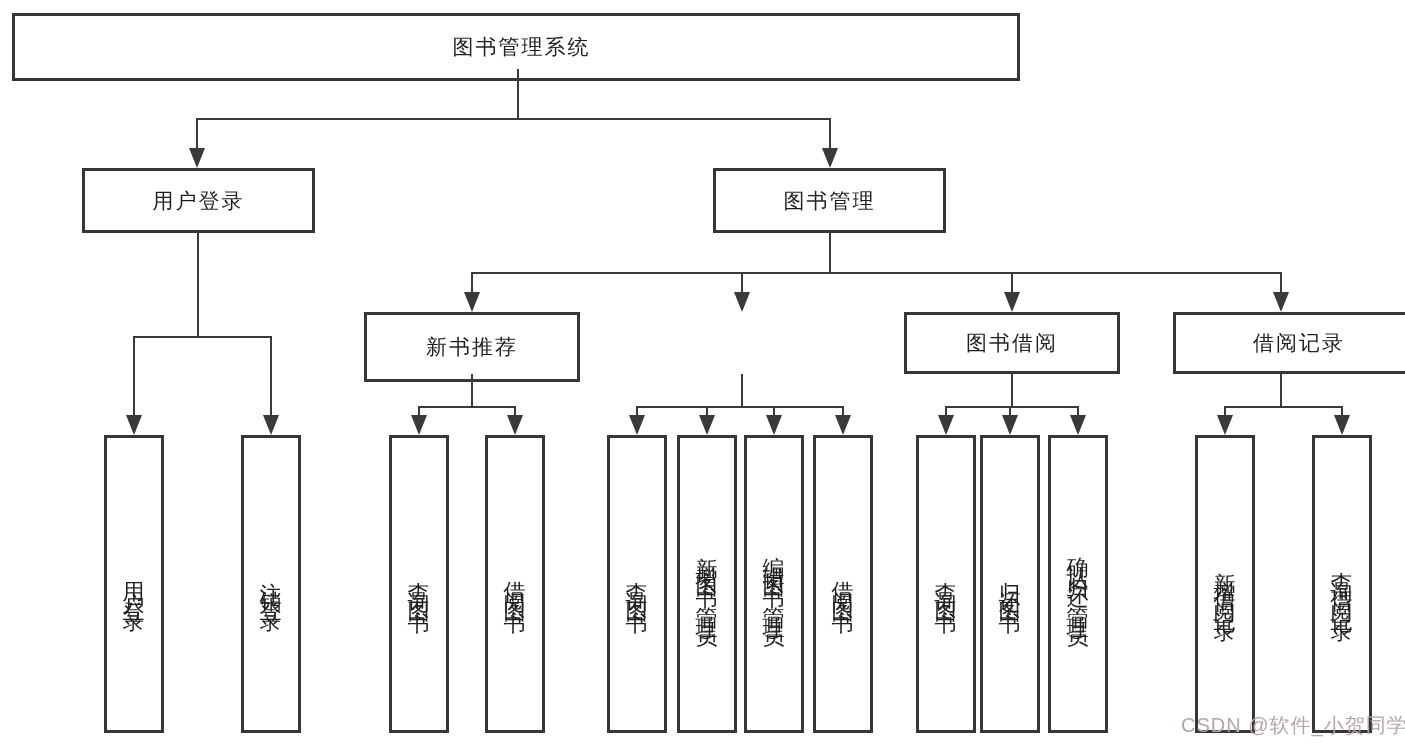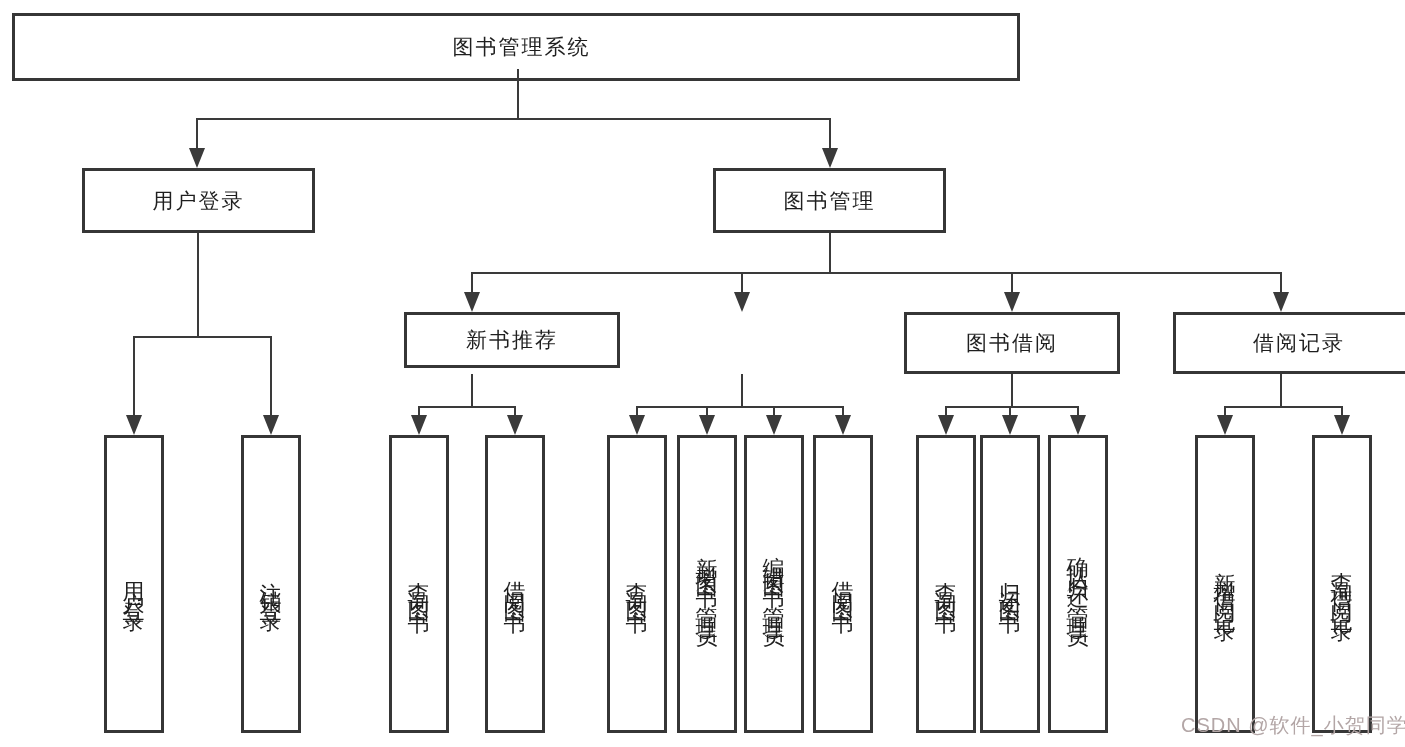--- a/index.html
+++ b/index.html
@@ -39,21 +39,21 @@
   </div>
 
   <div class="node h-node" style="left:82px;top:168px;width:233px;height:65px;">
     <span>用户登录</span>
   </div>
 
   <div class="node h-node" style="left:713px;top:168px;width:233px;height:65px;">
     <span>图书管理</span>
   </div>
 
-  <div class="node h-node" style="left:364px;top:312px;width:216px;height:56px;margin-left:40px;">
+  <div class="node h-node" style="left:364px;top:312px;width:216px;height:70px;">
     <span>新书推荐</span>
   </div>
 
 
   <div class="node h-node" style="left:904px;top:312px;width:216px;height:62px;">
     <span>图书借阅</span>
   </div>
 
   <div class="node h-node" style="left:1173px;top:312px;width:252px;height:62px;">
     <span>借阅记录</span>

